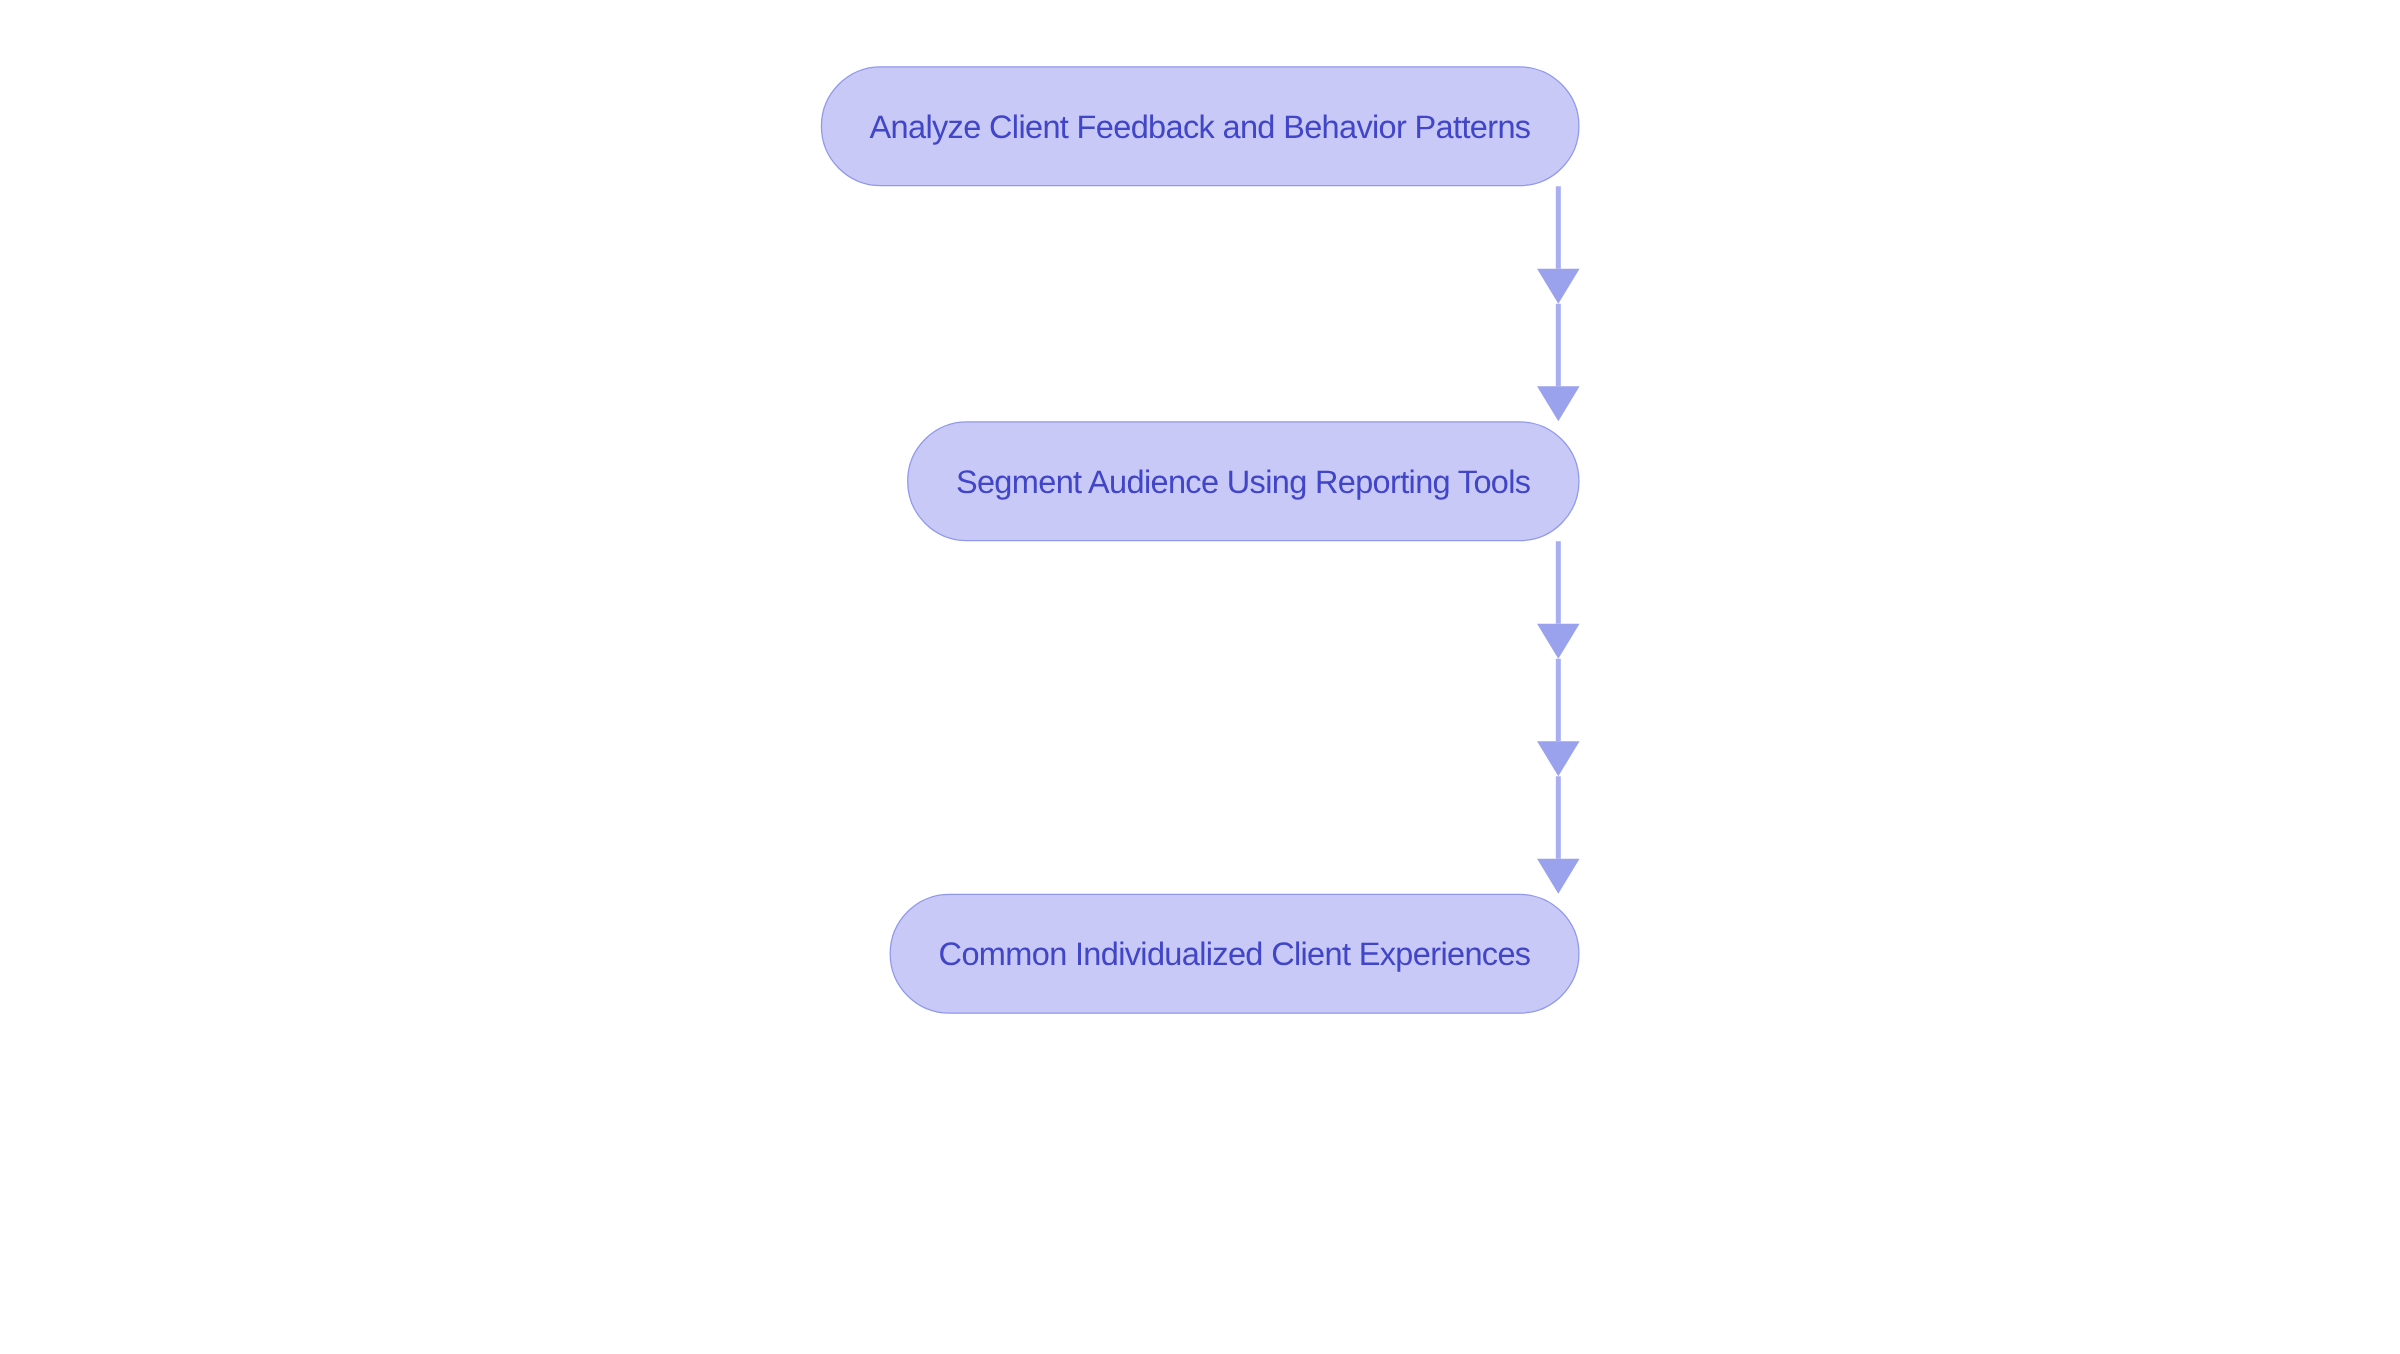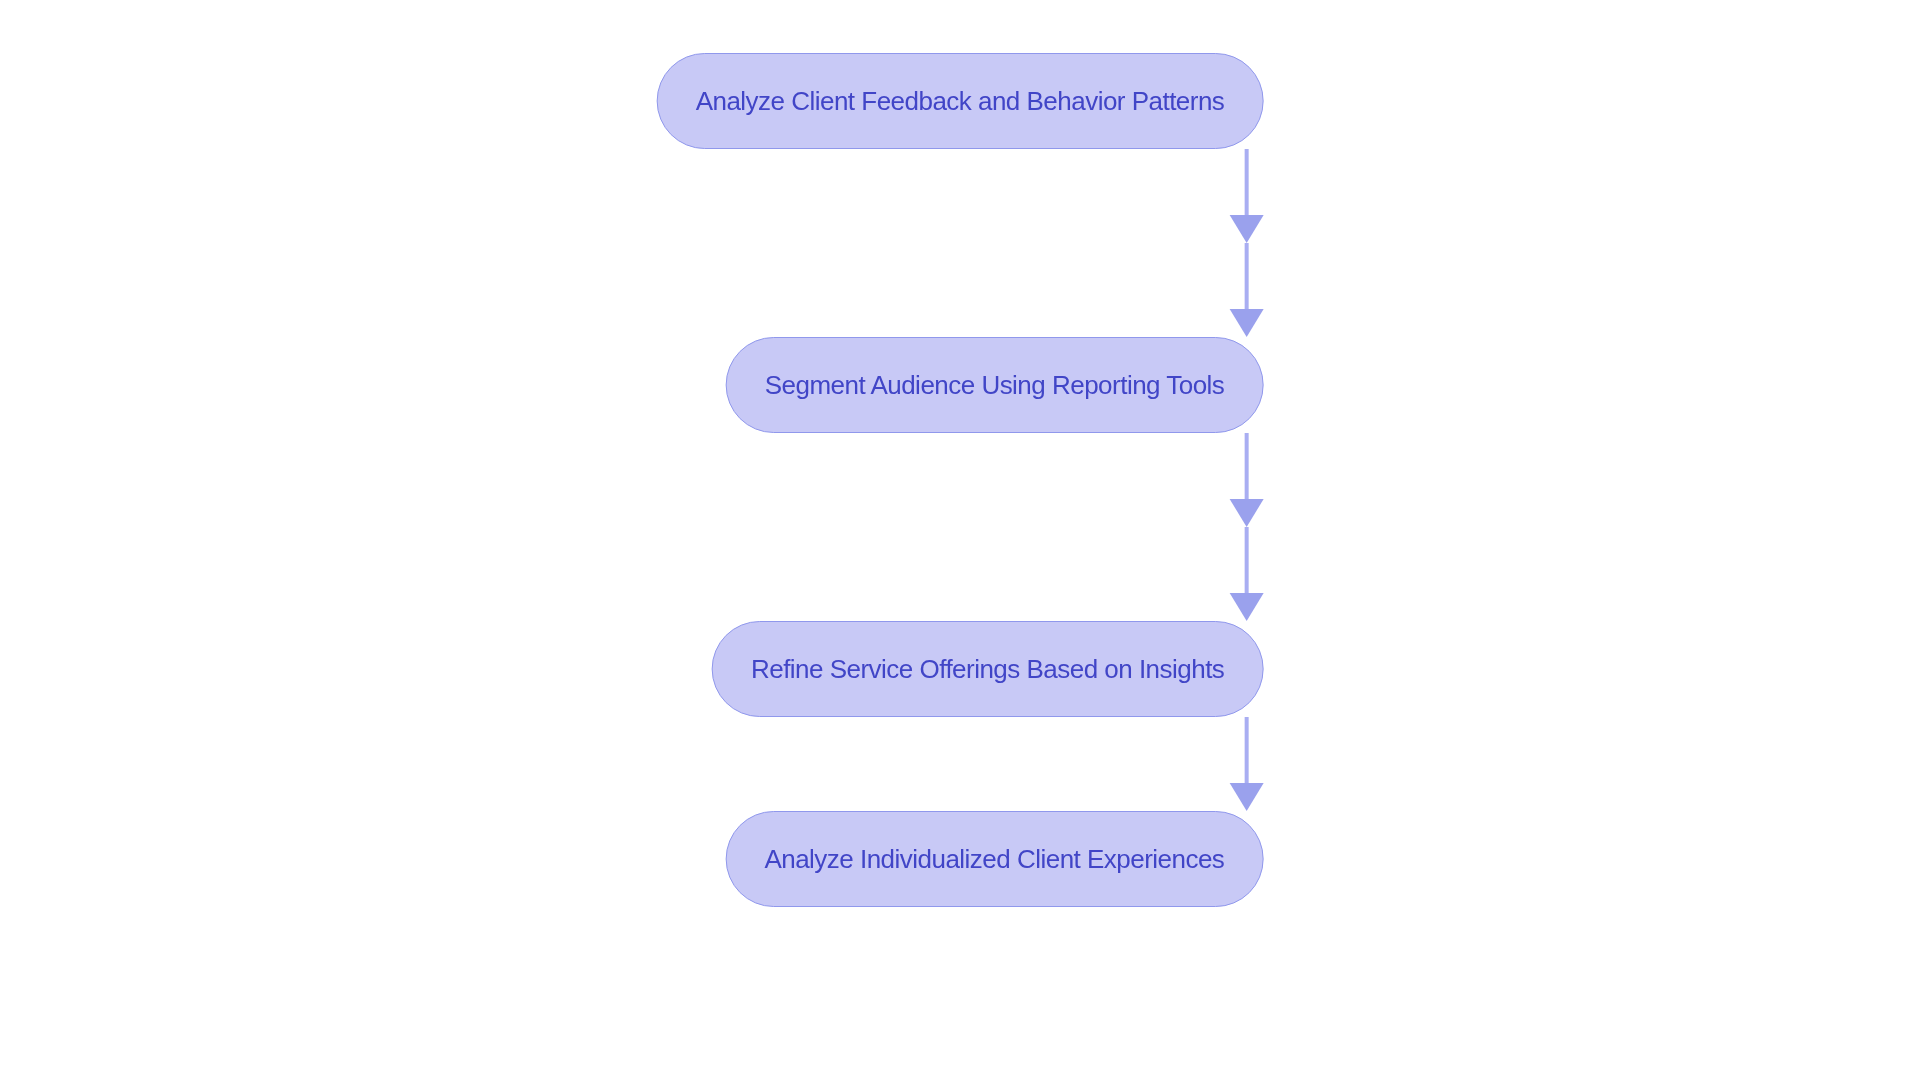--- a/index.html
+++ b/index.html
@@ -92,23 +92,22 @@
       <div class="line"></div>
       <div class="head"></div>
     </div>
 
 
     <div class="connector">
       <div class="line"></div>
       <div class="head"></div>
     </div>
 
-    <div class="flow-node">Refine Service Offerings Based on Insights</div>
 
     <div class="connector">
       <div class="line"></div>
       <div class="head"></div>
     </div>
 
-    <div class="flow-node">Analyze Individualized Client Experiences</div>
+    <div class="flow-node">Common Individualized Client Experiences</div>
 
   </div>
 </div>
 
 </body></html>

